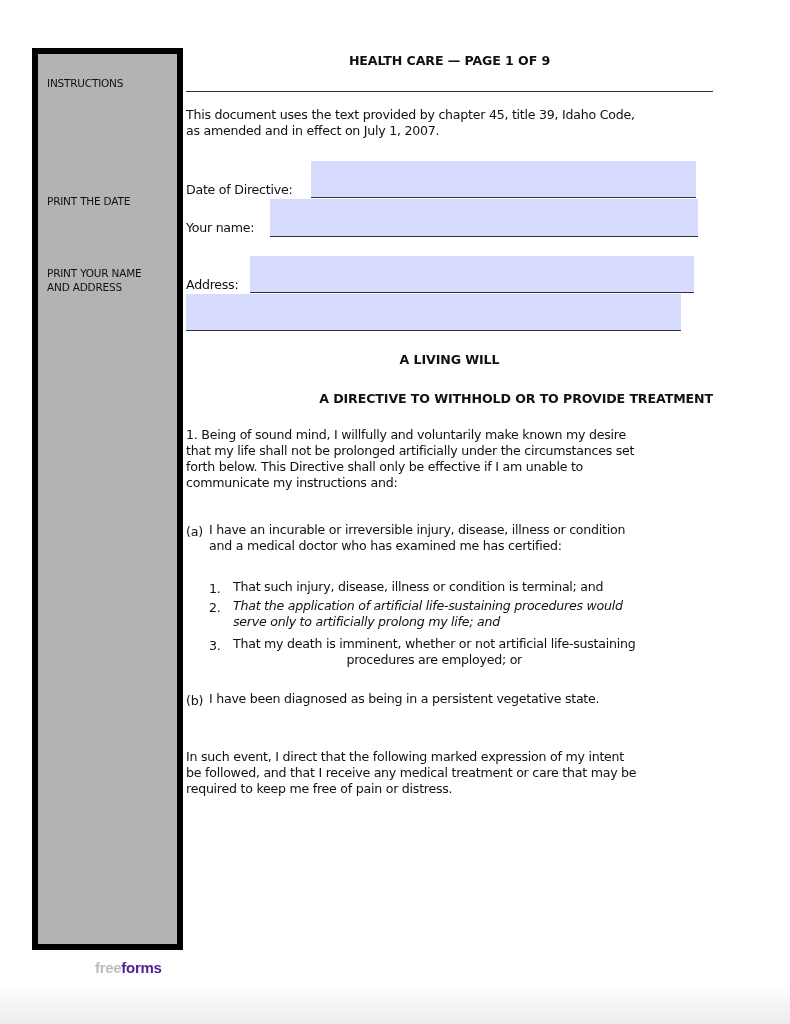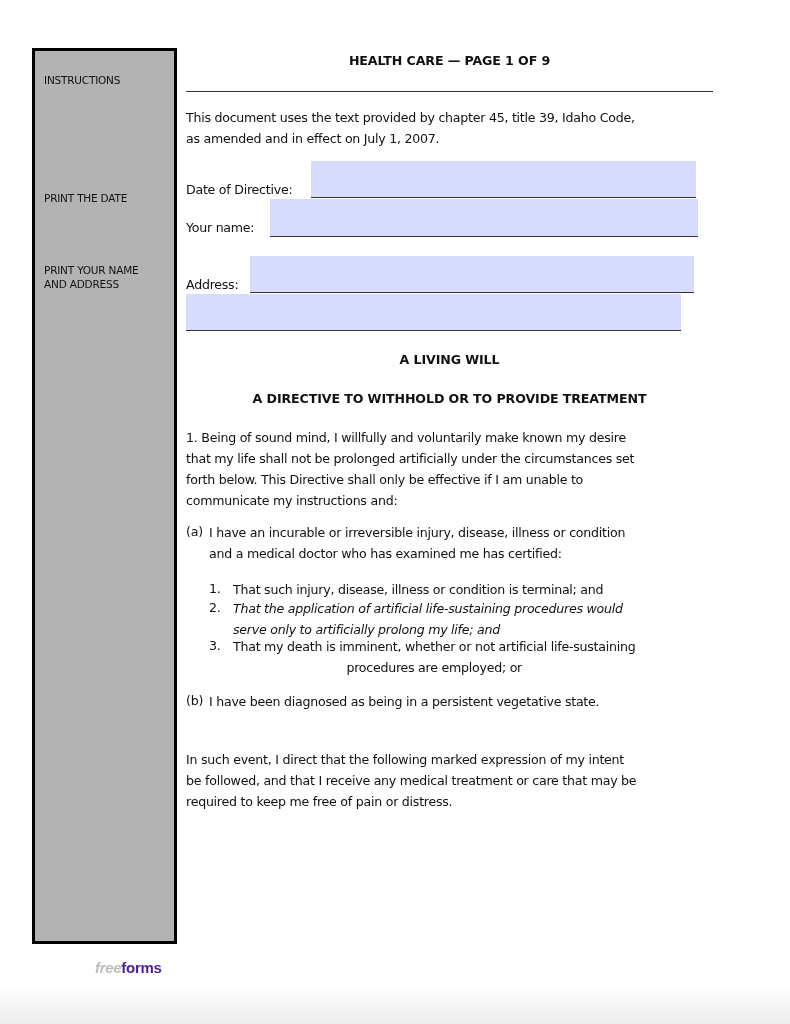--- a/index.html
+++ b/index.html
@@ -3,53 +3,53 @@
 <meta charset="utf-8">
 <style>
   html, body { margin: 0; padding: 0; }
   body {
     width: 790px; height: 1024px; position: relative; overflow: hidden;
     background: linear-gradient(to bottom, #ffffff 0px, #ffffff 985px, #ececec 1024px);
     font-family: "DejaVu Sans", sans-serif; color: #111;
   }
   .sidebar {
     position: absolute; left: 32px; top: 48px; width: 139px; height: 890px;
-    background: #b3b3b3; border: 3px solid #000000;
+    background: #b3b3b3; border: 6px solid #000000;
   }
   .side-label {
     position: absolute; left: 9px; font-size: 10.5px; line-height: 14px; color: #111;
     letter-spacing: -0.2px;
   }
   .title {
     position: absolute; left: 186px; top: 52px; width: 527px; text-align: center;
     font-weight: bold; font-size: 12.6px; line-height: 17px; letter-spacing: -0.1px;
   }
   .title-rule {
     position: absolute; left: 186px; top: 91px; width: 527px; height: 1px; background: #333;
   }
   .body-text {
-    position: absolute; left: 186px; font-size: 12.6px; line-height: 21px; letter-spacing: -0.25px;
+    position: absolute; left: 186px; font-size: 12.6px; line-height: 16px; letter-spacing: -0.25px;
     white-space: pre-line;
   }
   .field-label { position: absolute; font-size: 12.6px; letter-spacing: -0.25px; }
   .field-box {
     position: absolute; background: #d7dcfe; border: none; outline: none; padding: 0;
     font-family: "DejaVu Sans", sans-serif; font-size: 12px;
   }
   .field-line { position: absolute; height: 1px; background: #333; }
   .heading {
     position: absolute; left: 186px; width: 527px; text-align: center;
     font-weight: bold; font-size: 12.6px; letter-spacing: -0.1px;
   }
   .list-num { position: absolute; font-size: 12.6px; letter-spacing: -0.25px; }
   .logo {
     position: absolute; left: 95px; top: 959px; font-family: "Liberation Sans", sans-serif;
     font-weight: bold; font-size: 15px; letter-spacing: -0.3px;
   }
-  .logo .free { color: #bcbcbc; font-style: italic; }
+  .logo .free { color: #bcbcbc; }
   .logo .forms { color: #4c1d95; }
 </style>
 </head>
 <body>
 
 <div class="sidebar">
   <div class="side-label" style="top:22px;">INSTRUCTIONS</div>
   <div class="side-label" style="top:140px;">PRINT THE DATE</div>
   <div class="side-label" style="top:212px;">
     <div>PRINT YOUR NAME</div>
@@ -73,21 +73,21 @@
 <input class="field-box" type="text" style="left: 270px; top: 199px; width: 428px; height: 37px;" value="">
 <div class="field-line" style="left:270px; top:236px; width:428px;"></div>
 
 <div class="field-label" style="left:186px; top:277px;">Address:</div>
 <input class="field-box" type="text" style="left: 250px; top: 256px; width: 444px; height: 36px;" value="">
 <div class="field-line" style="left:250px; top:292px; width:444px;"></div>
 <input class="field-box" type="text" style="left: 186px; top: 294px; width: 495px; height: 36px;" value="">
 <div class="field-line" style="left:186px; top:330px; width:495px;"></div>
 
 <div class="heading" style="top:352px;">A LIVING WILL</div>
-<div class="heading" style="top:391px;">A DIRECTIVE TO WITHHOLD OR TO PROVIDE TREATMENT</div>
+<div class="heading" style="top:391px;text-align:right;">A DIRECTIVE TO WITHHOLD OR TO PROVIDE TREATMENT</div>
 
 <div class="body-text" style="top:427px;">1. Being of sound mind, I willfully and voluntarily make known my desire
 that my life shall not be prolonged artificially under the circumstances set
 forth below. This Directive shall only be effective if I am unable to
 communicate my instructions and:</div>
 
 <div class="list-num" style="left:186px; top:522px; line-height:19px;">(a)</div>
 <div class="body-text" style="left:209px; top:522px;">I have an incurable or irreversible injury, disease, illness or condition
 and a medical doctor who has examined me has certified:</div>
 

